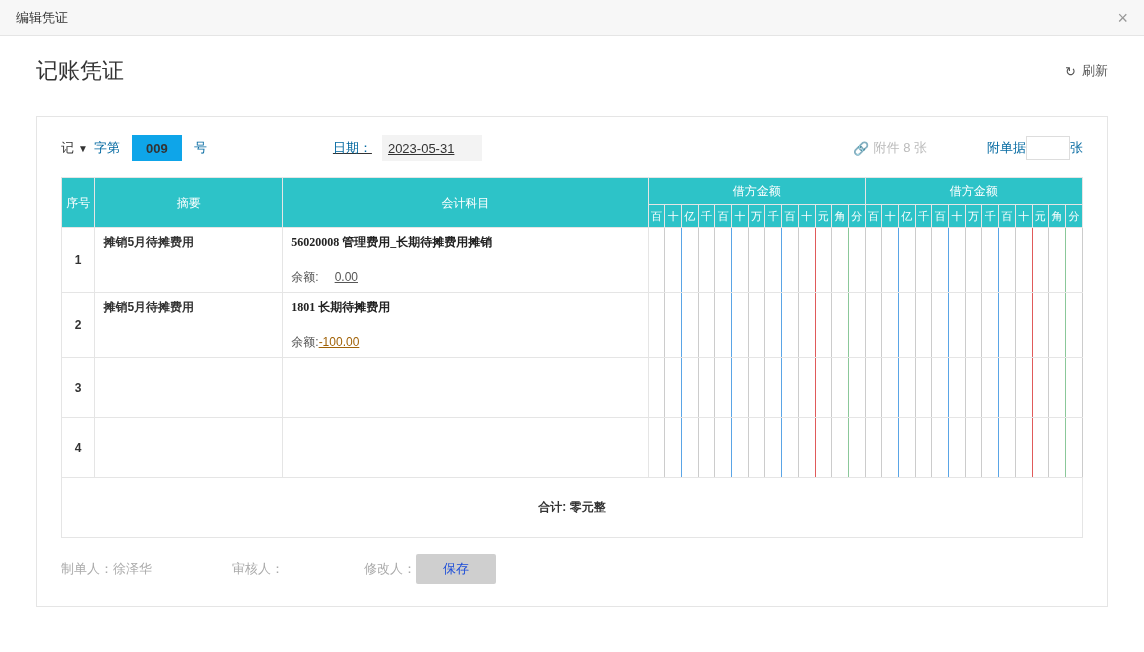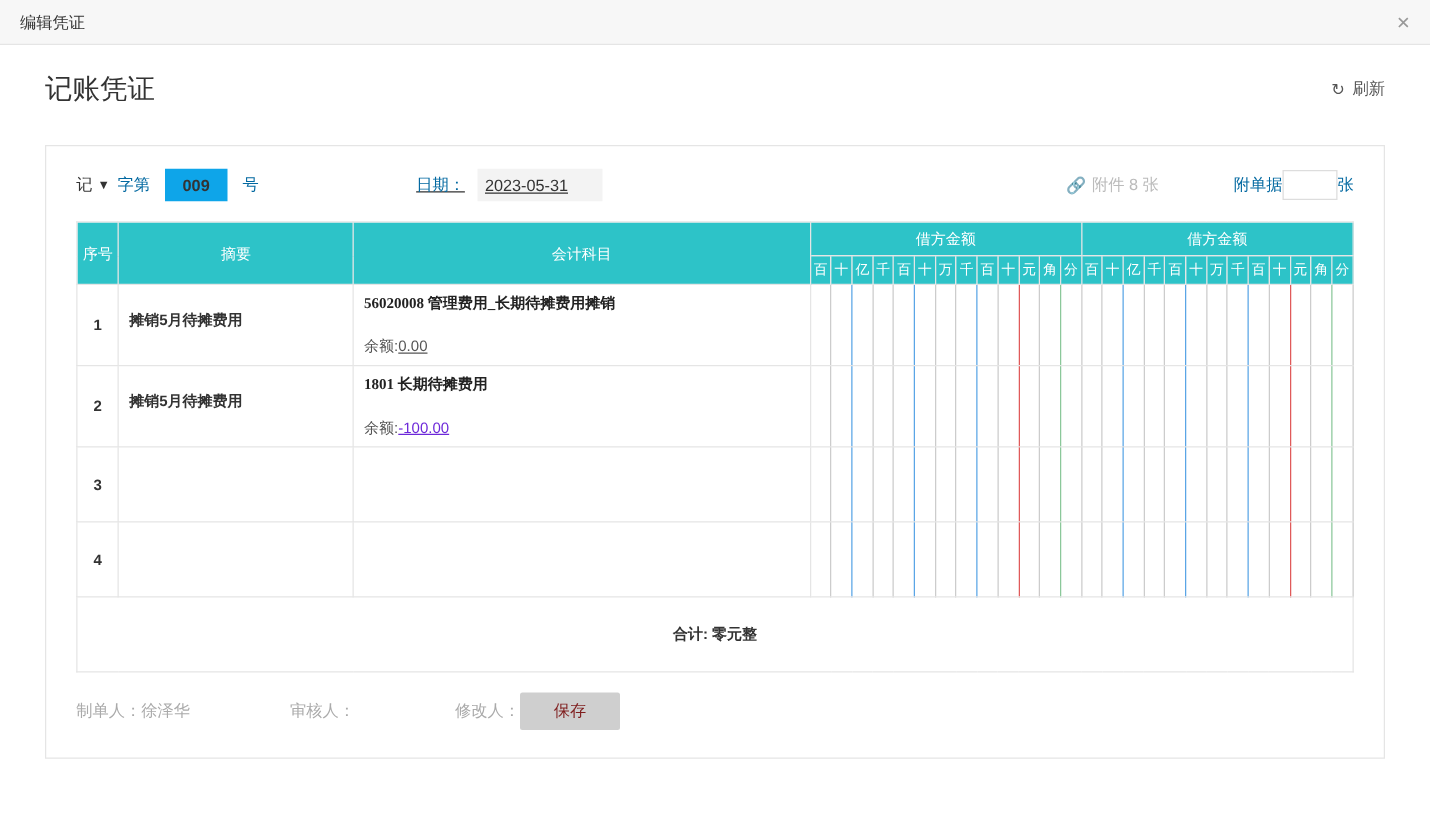--- a/index.html
+++ b/index.html
@@ -53,41 +53,41 @@
     }
     table.voucher thead th.sub { height: 22px; line-height: 22px; font-size: 11px; }
 
     .col-seq { width: 32px; }
     .col-sum { width: 180px; }
     .col-acc { width: 350px; }
     .digit-col { width: 16px; }
 
     table.voucher tbody td { height: 60px; }
     table.voucher tbody td.seq { font-weight: 700; }
-    table.voucher tbody td.summary { text-align: left; padding: 20px 8px; vertical-align: top; font-weight: 700; color: #333; font-size: 12px; }
+    table.voucher tbody td.summary { text-align: left; padding: 6px 8px; vertical-align: top; font-weight: 700; color: #333; font-size: 12px; }
     table.voucher tbody td.account { text-align: left; padding: 6px 8px; vertical-align: top; font-size: 12px; }
     .account-name { font-weight: 700; color: #222; margin-bottom: 18px; display: block; font-family: Liberation Serif, serif; }
     .balance { color: #555; font-size: 12px; }
-    .balance .bval { text-decoration: underline; }
-    .balance .neg { color: #6d28d9; text-decoration: underline; }
+    .balance .bval { text-decoration: underline; margin-left: 16px; }
+    .balance .neg { color: #a16207; text-decoration: underline; }
 
     
     .dcell { height: 60px; }
     .dcell.b-blue  { border-right: 1px solid #5aa5e6 !important; }
     .dcell.b-grey  { border-right: 1px solid #ccc !important; }
     .dcell.b-red   { border-right: 1px solid #e05a5a !important; }
     .dcell.b-green { border-right: 1px solid #8bc89a !important; }
 
     .total-row td { height: 50px; text-align: left; padding: 0 12px; font-size: 14px; font-weight: 600; }
 
     .footer-row { display: flex; align-items: center; justify-content: flex-start; margin-top: 16px; }
     .footer-left { display: flex; gap: 80px; color: #aaa; font-size: 13px; }
     .save-btn {
       width: 80px; height: 30px; border: none; border-radius: 2px;
-      background: #cfcfcf; color: #7f1d1d; font-size: 13px; cursor: default;
+      background: #cfcfcf; color: #1d4ed8; font-size: 13px; cursor: default;
     }
   </style>
 </head>
 <body>
 
 <div class="modal-header">
   <span class="title">编辑凭证</span>
   <span class="close">×</span>
 </div>
 

